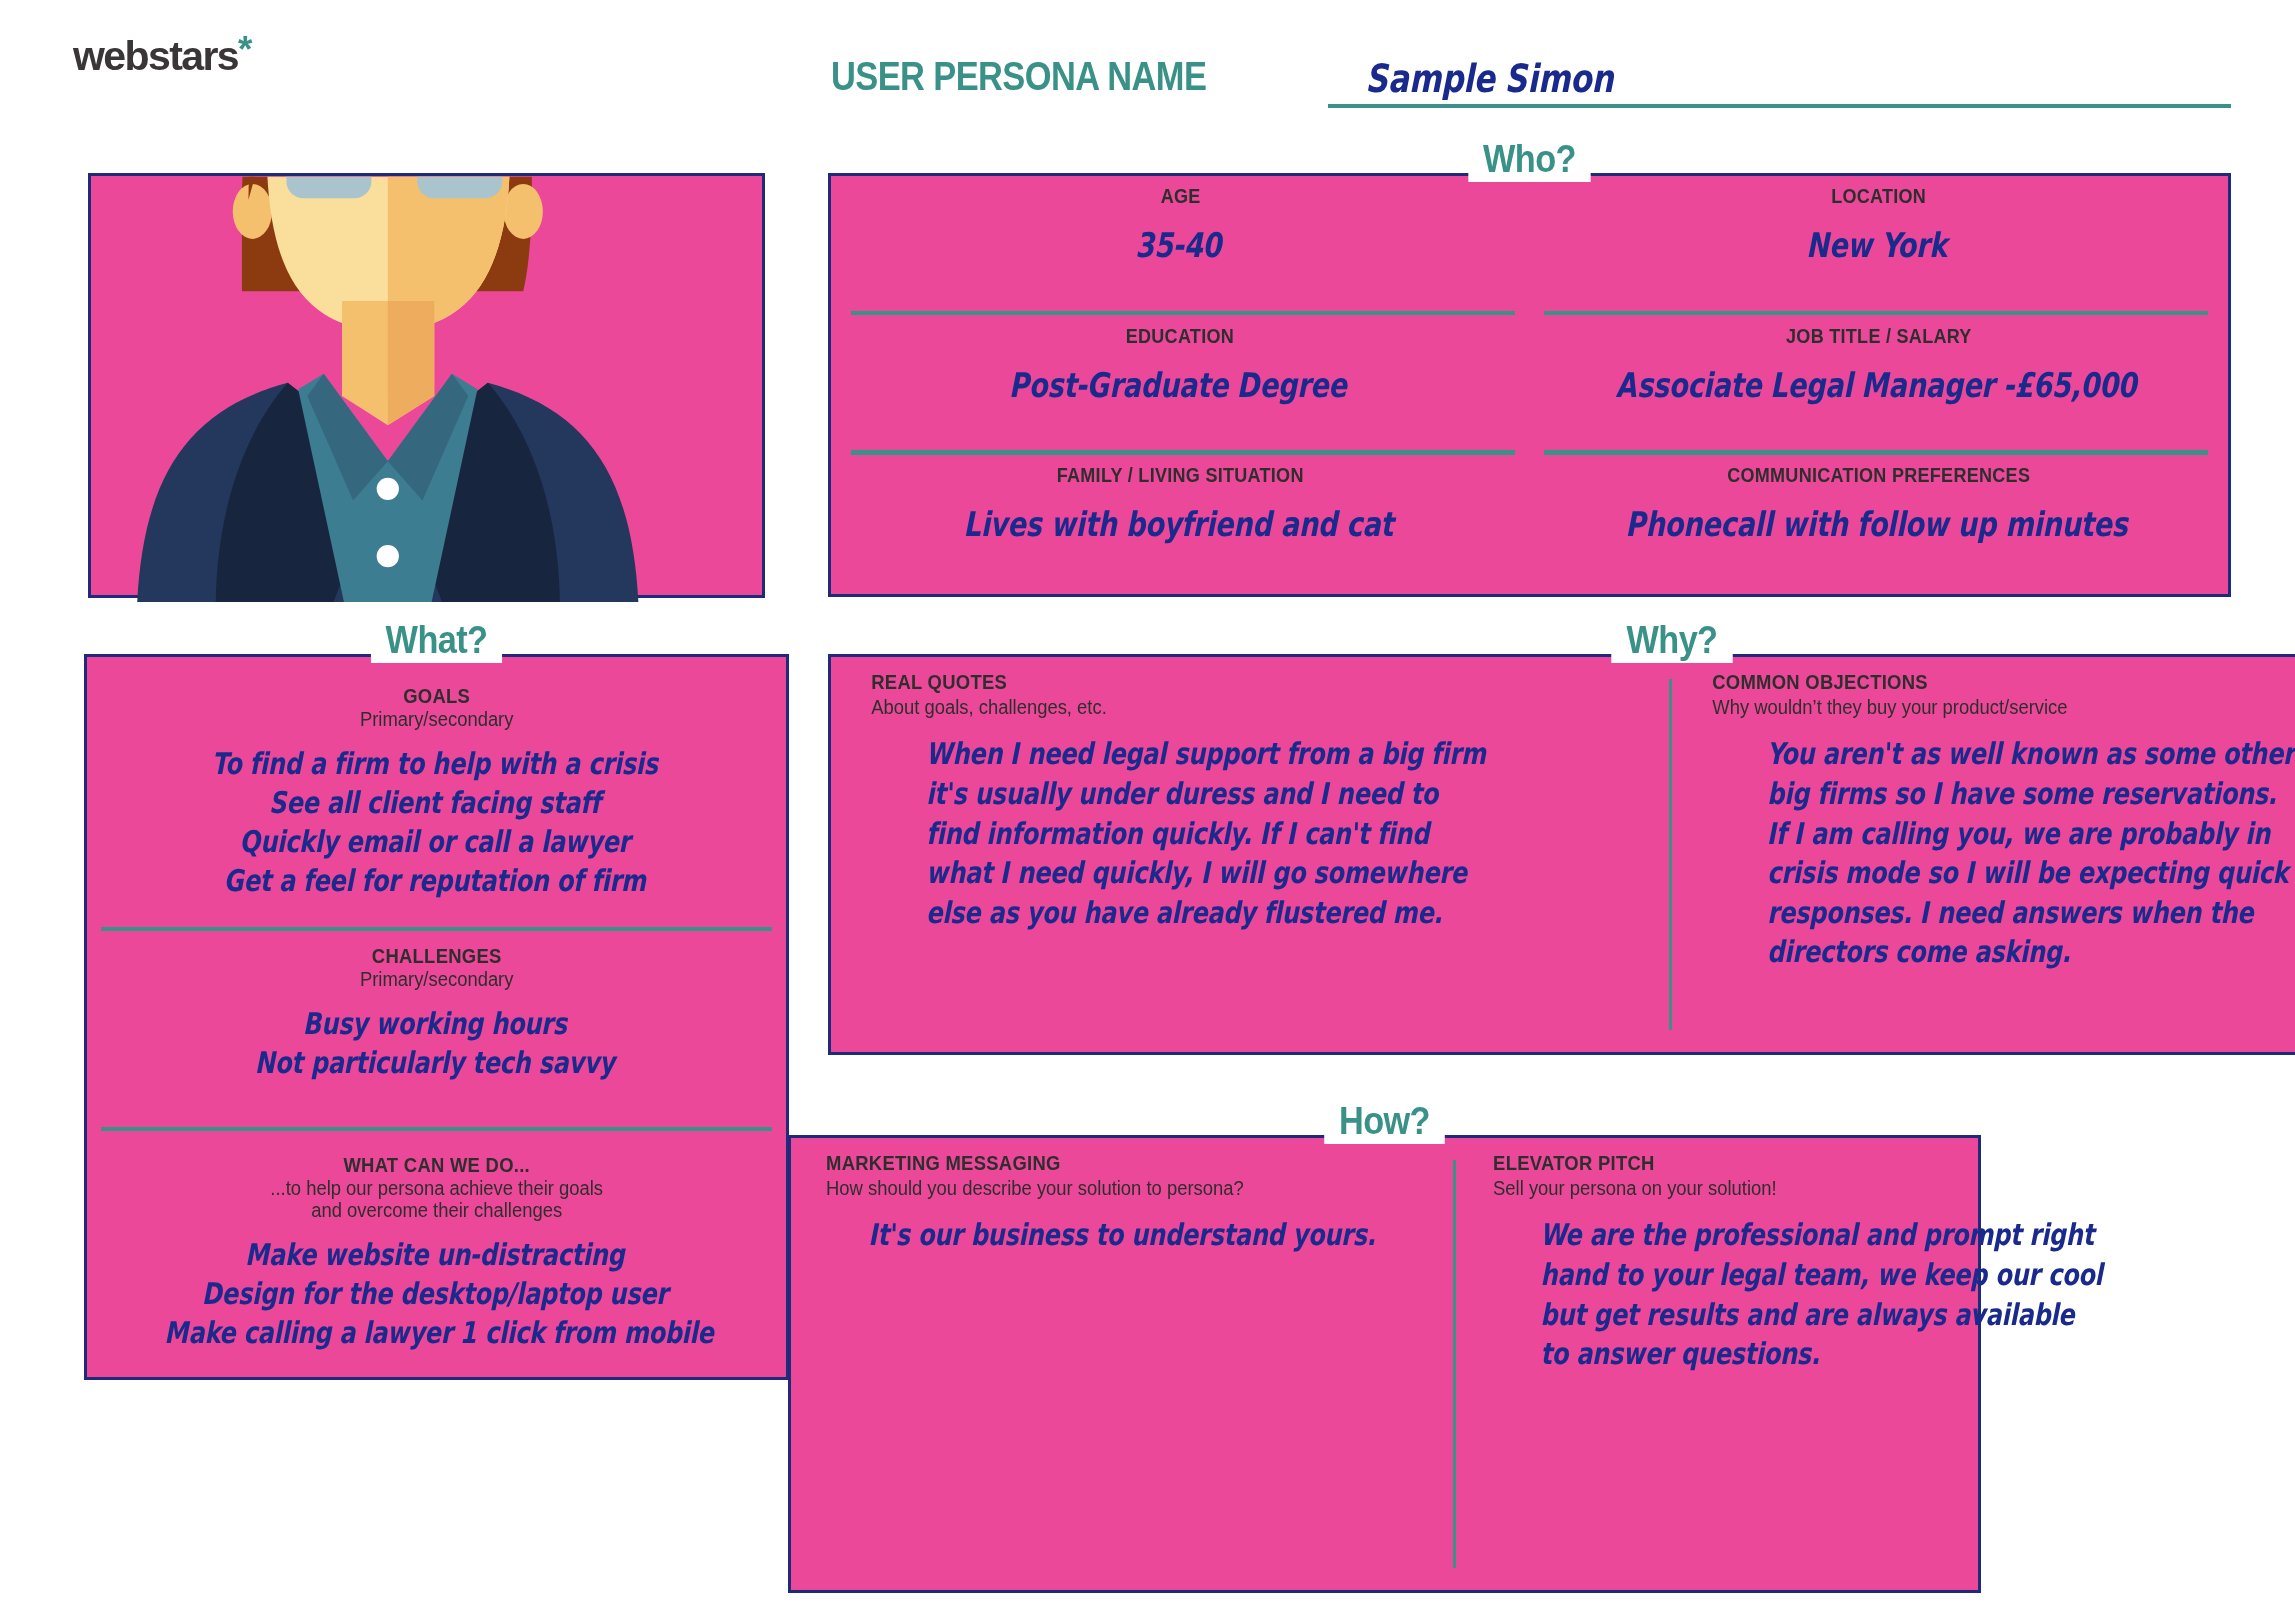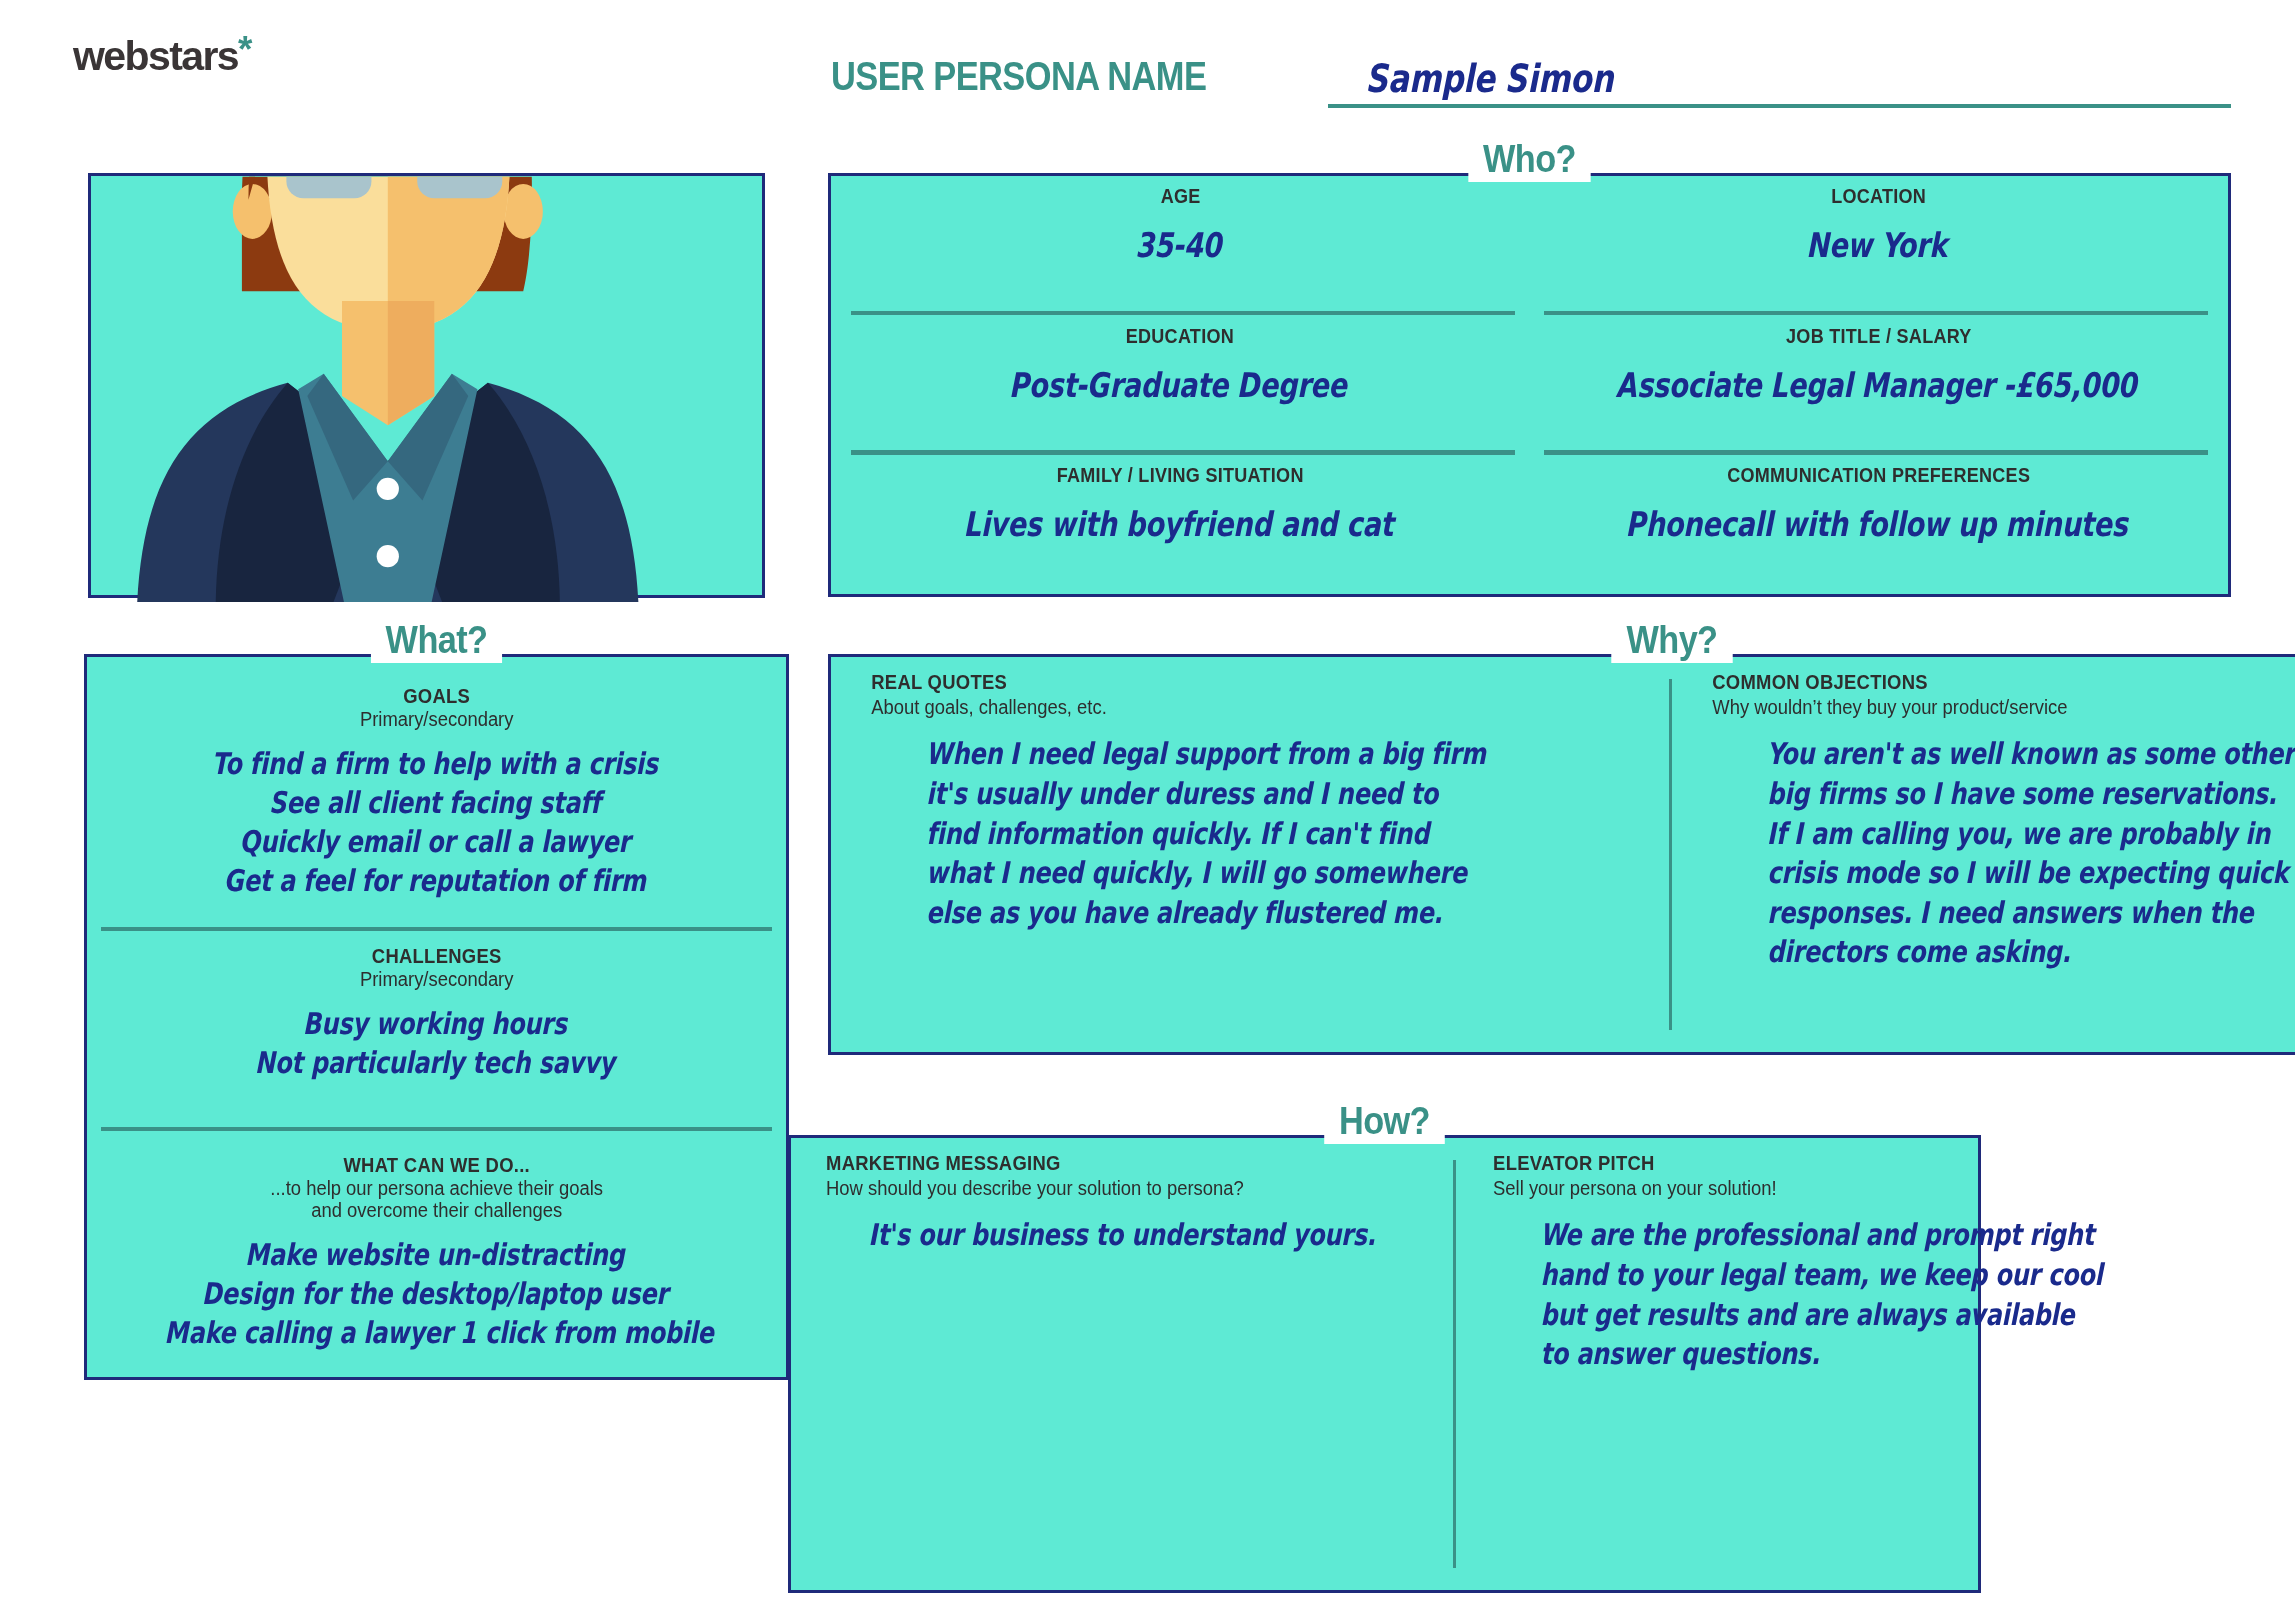--- a/index.html
+++ b/index.html
@@ -91,21 +91,21 @@
     transform: scaleX(0.80) skewX(-3deg);
     transform-origin: center center;
     letter-spacing: -0.3px;
   }
 
   
   .panel {
     position: absolute;
     border: 3.3px solid var(--navy);
     box-sizing: border-box;
-    background: #5eead4;
+    background: #ec4899;
   }
   .panel-title {
     position: absolute;
     top: -41px;
     left: 0;
     width: 100%;
     text-align: center;
     font-size: 39px;
     font-weight: 700;
     color: var(--teal);

